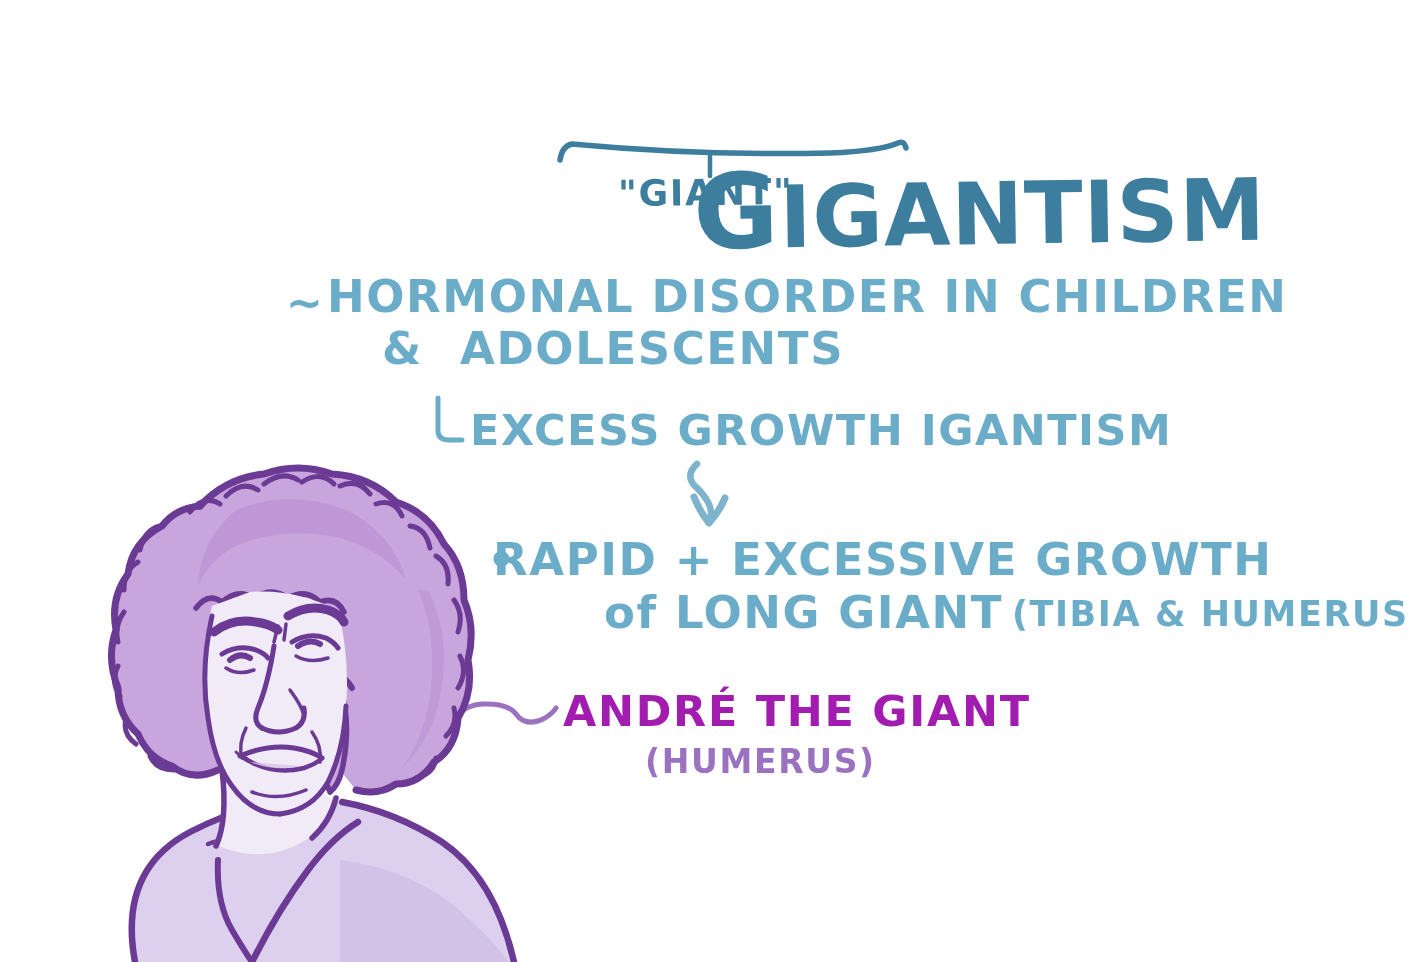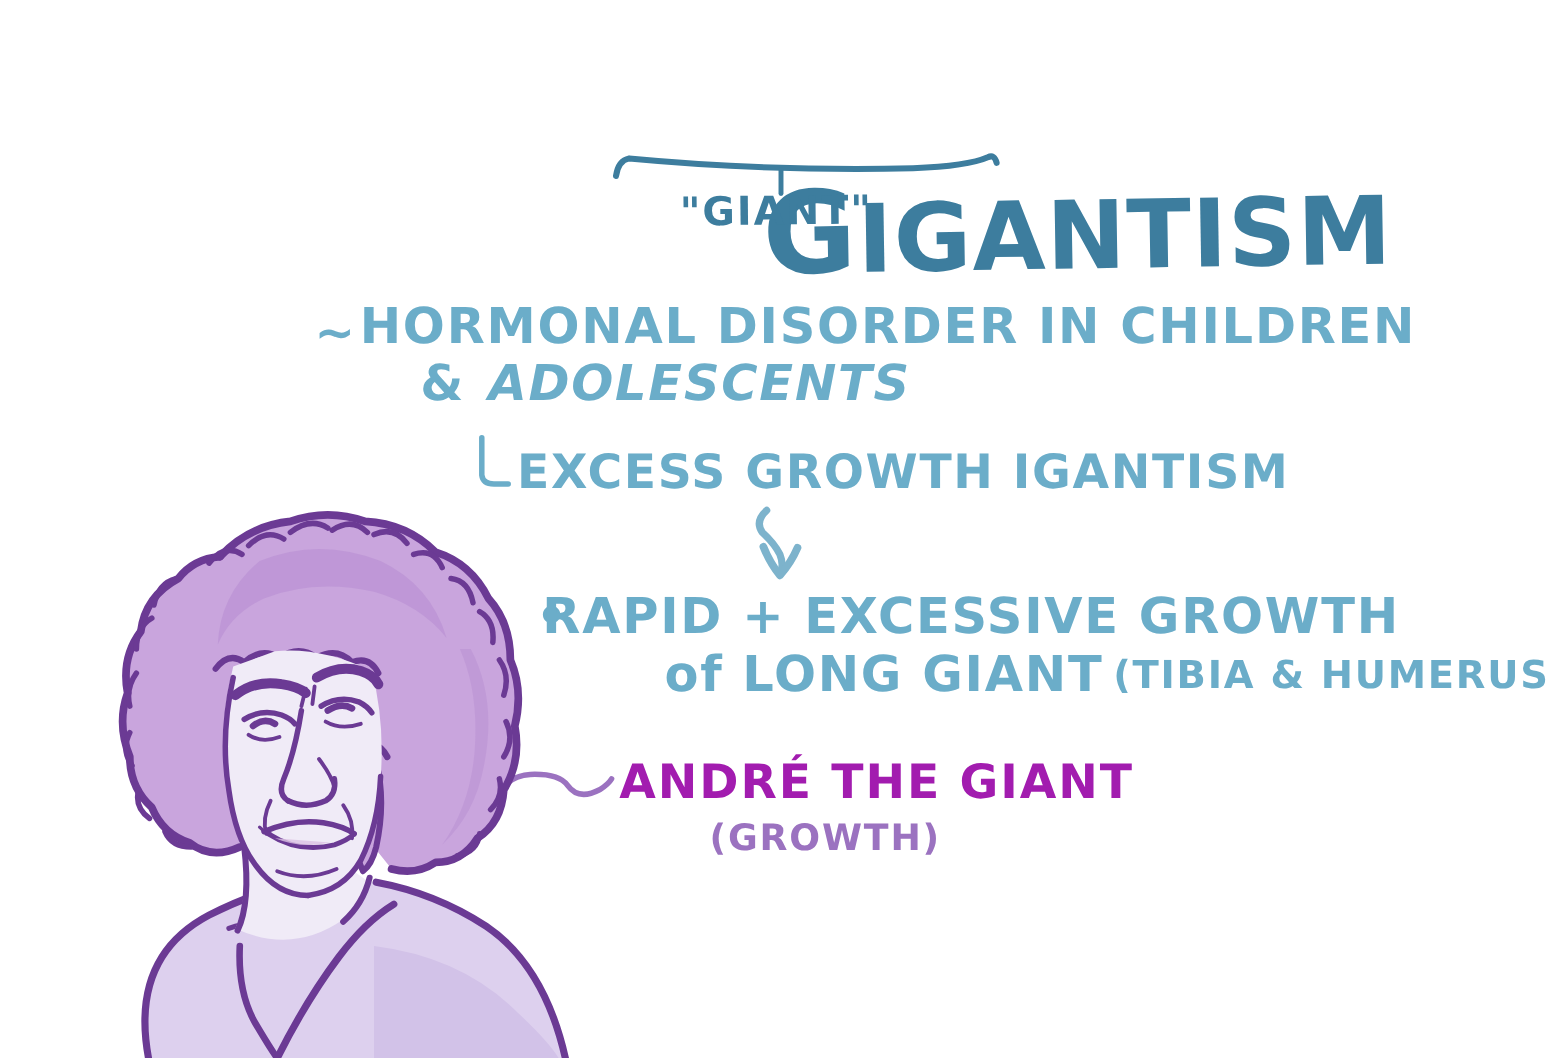--- a/index.html
+++ b/index.html
@@ -106,35 +106,35 @@
   </div>
 
   <div class="ink subtitle" style="left:618px; top:172px;">"GIANT"</div>
 
   <div class="ink lead-mark" style="left:286px; top:277px;">~</div>
 
   <div class="ink body-line" style="left:327px; top:270px;">HORMONAL DISORDER IN CHILDREN</div>
 
   <div class="ink body-line" style="left:382px; top:322px;">&amp;</div>
 
-  <div class="ink body-line" style="left:444px; top:322px;font-style:italic;">ADOLESCENTS</div>
+  <div class="ink body-line" style="left:460px; top:322px;">ADOLESCENTS</div>
 
   <div class="ink body-sub" style="left:470px; top:405px;">EXCESS GROWTH IGANTISM</div>
 
   <div class="ink body-line" style="left:487px; top:533px;">•</div>
 
   <div class="ink body-line" style="left:493px; top:533px;">RAPID + EXCESSIVE GROWTH</div>
 
   <div class="ink body-line" style="left:604px; top:586px;">of LONG GIANT</div>
 
   <div class="ink paren-note" style="left:1012px; top:594px;">(TIBIA &amp; HUMERUS)</div>
 
   <div class="ink purple-line" style="left:563px; top:686px;">ANDRÉ THE GIANT</div>
 
-  <div class="ink purple-sub" style="left:645px; top:742px;">(GROWTH)</div>
+  <div class="ink purple-sub" style="left:645px; top:742px;">(HUMERUS)</div>
 
   <svg class="overlay" viewBox="0 0 1410 962">
 
     <g>
       <path d="M560 160 Q562 146 572 144 Q700 156 830 153 Q880 151 898 143 Q904 140 906 148" fill="none" stroke="#3d7d9e" stroke-width="5.5" stroke-linecap="round"></path>
       <path d="M710 154 L710 176" fill="none" stroke="#3d7d9e" stroke-width="4.5" stroke-linecap="round"></path>
     </g>
 
     <g>
       <path d="M438 398 L438 432 Q439 440 449 440 L462 440" fill="none" stroke="#6badc9" stroke-width="5" stroke-linecap="round" stroke-linejoin="round"></path>

